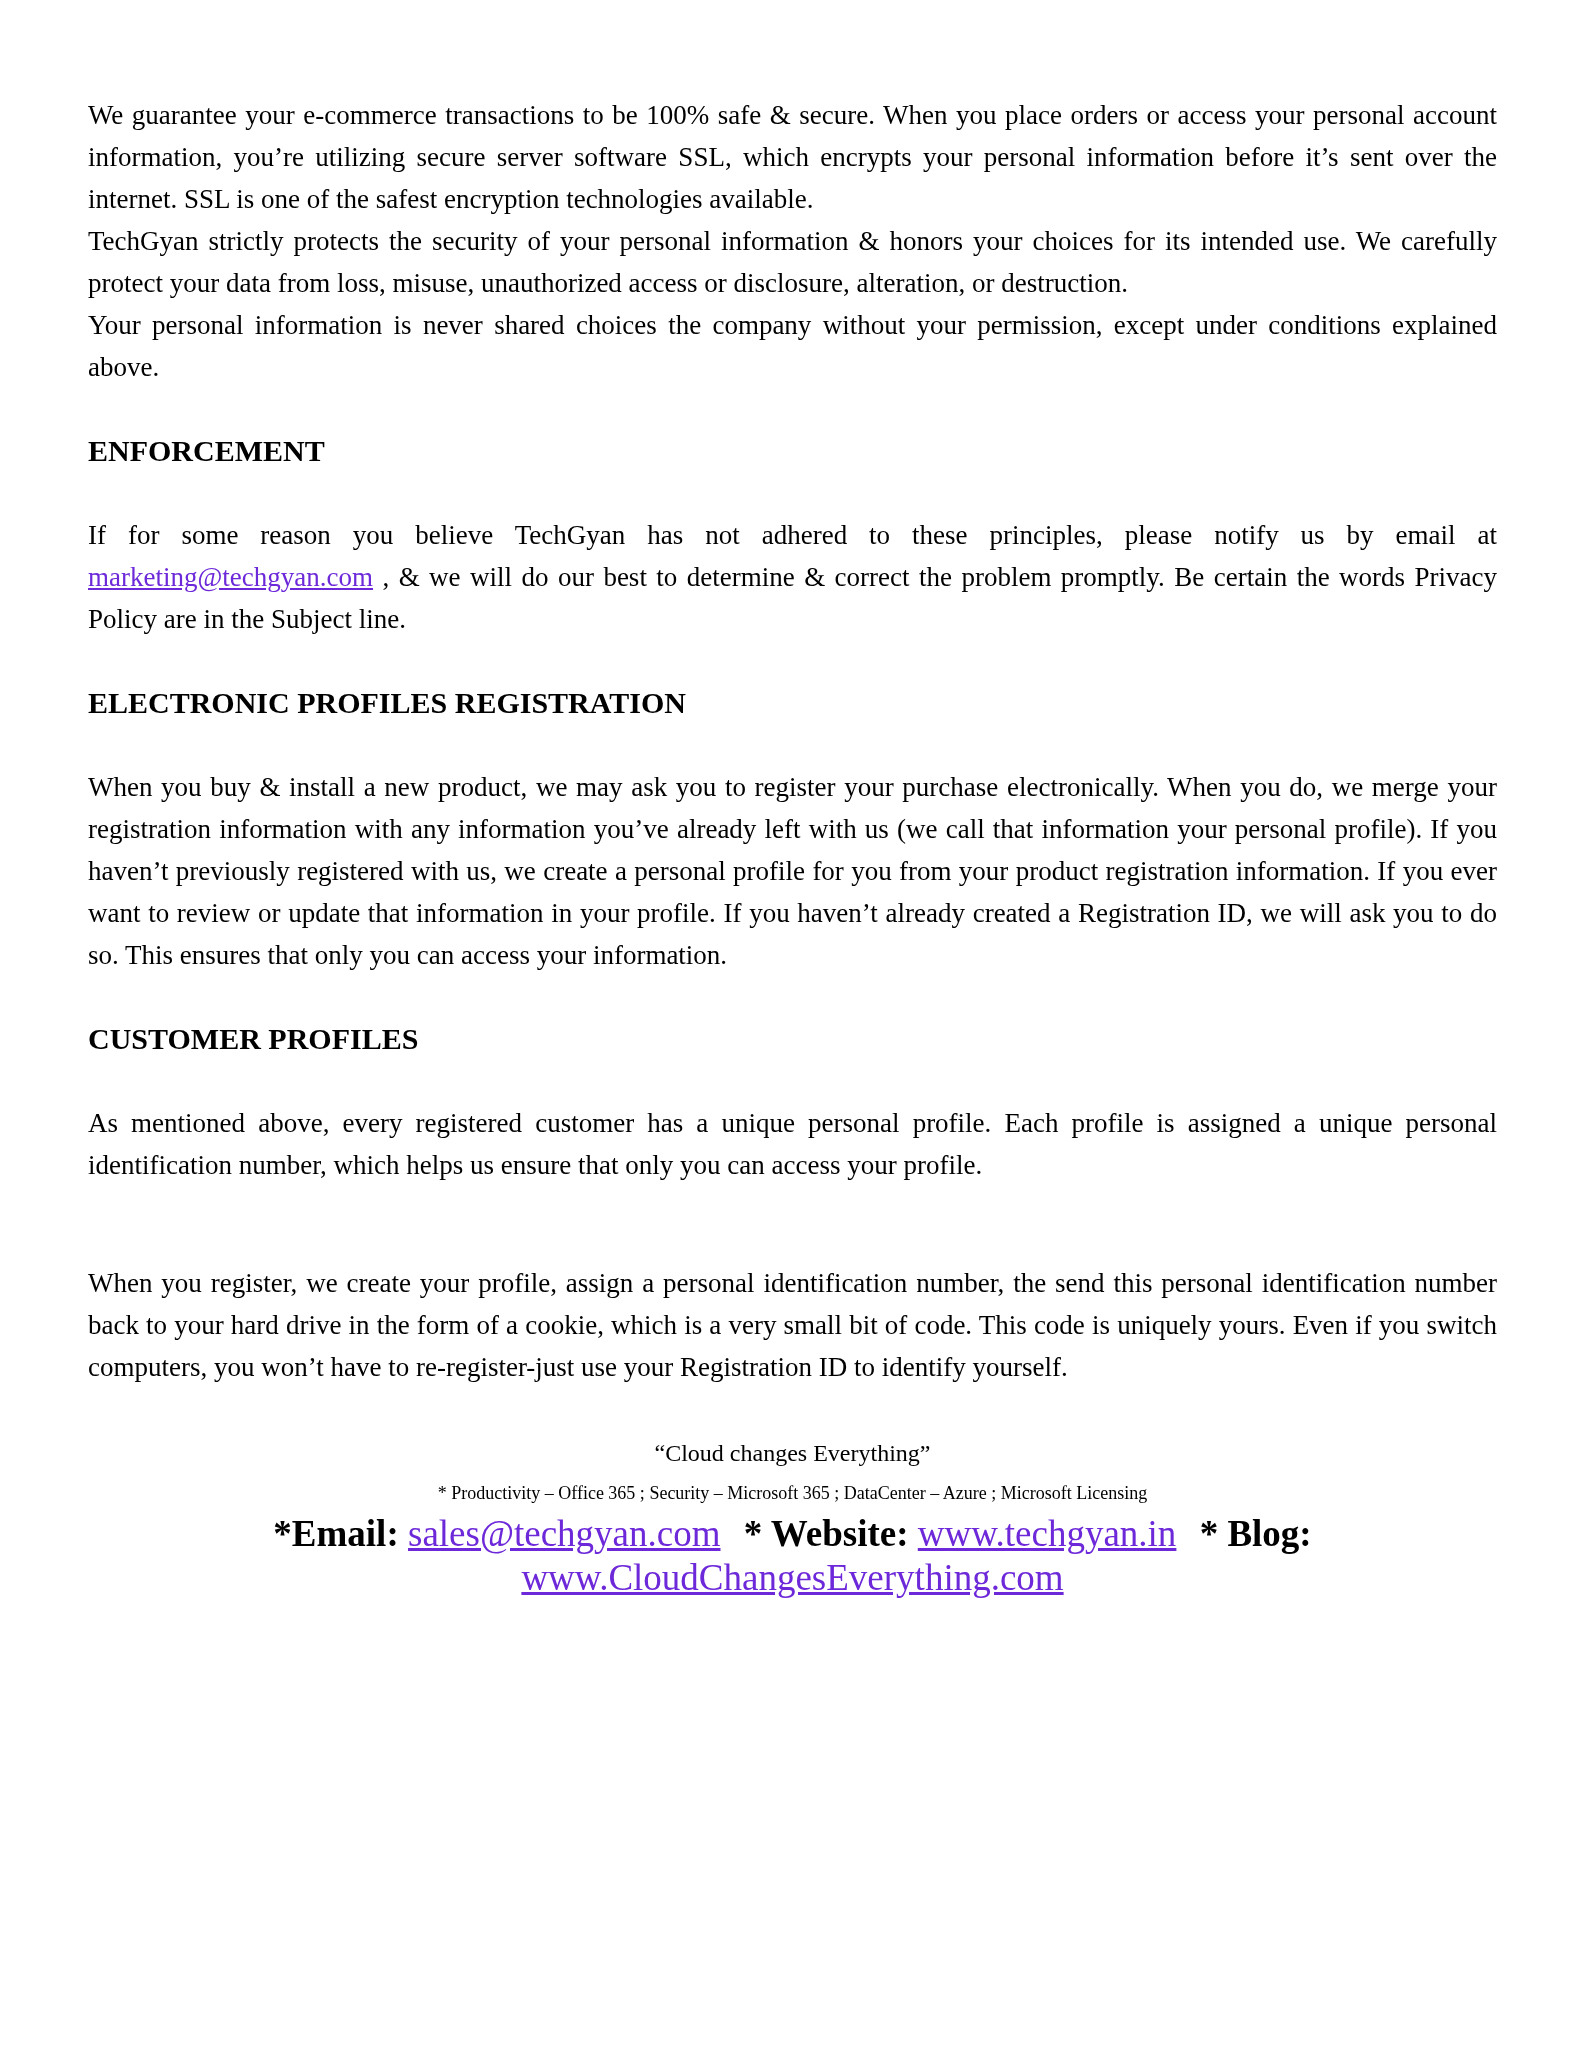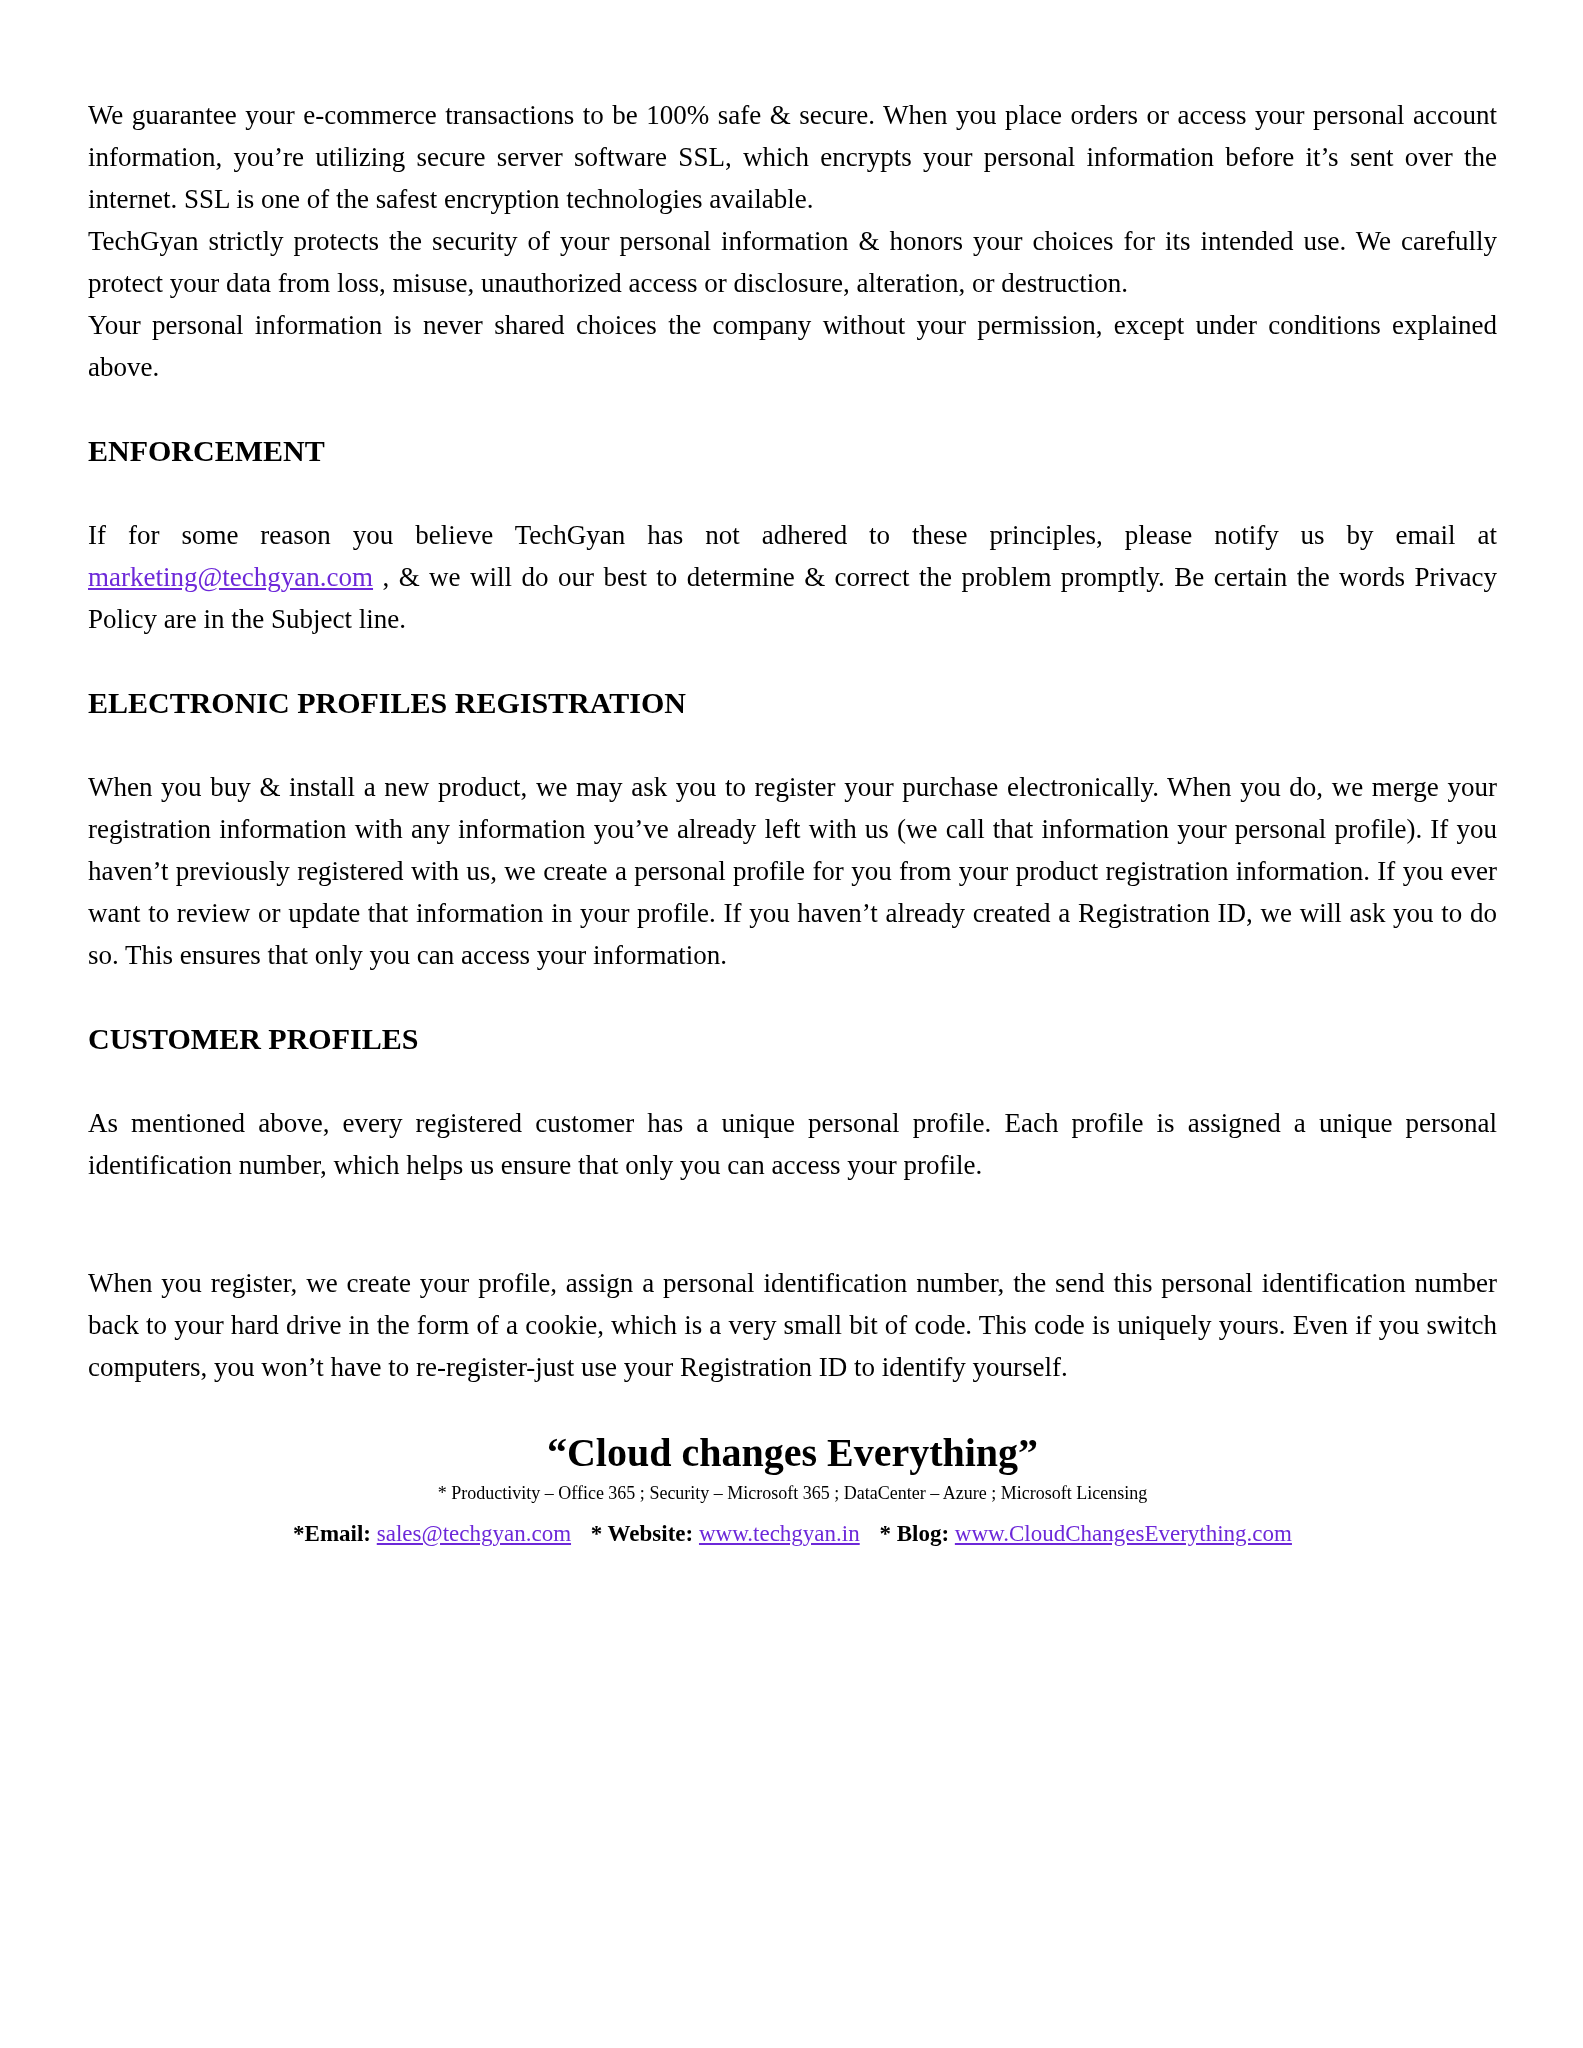--- a/index.html
+++ b/index.html
@@ -34,23 +34,23 @@
   }
   p.body.spaced-before { margin-top: 76px; }
   h2.section {
     font-size: 30px; line-height: 42px;
     font-weight: bold; margin: 42px 0 42px 0;
   }
   a.doc-link { color: #6d28d9; text-decoration: underline; cursor: pointer; margin-top: 29px; }
 
   
   footer { margin-top: 44px; text-align: center; }
-  .f-title { font-size: 40px; line-height: 42px; font-weight: bold; }
+  .f-title { font-size: 24px; line-height: 42px; font-weight: normal; }
   .f-services { font-size: 18px; line-height: 38px; }
-  .f-contact { font-size: 23px; line-height: 44px; text-align: center; }
+  .f-contact { font-size: 37px; line-height: 44px; text-align: center; }
   .f-contact b { font-weight: bold; }
   .f-contact b.gap { margin-left: 14px; }
 </style>
 </head>
 <body>
 
 <div class="page">
 
 
   <main>

